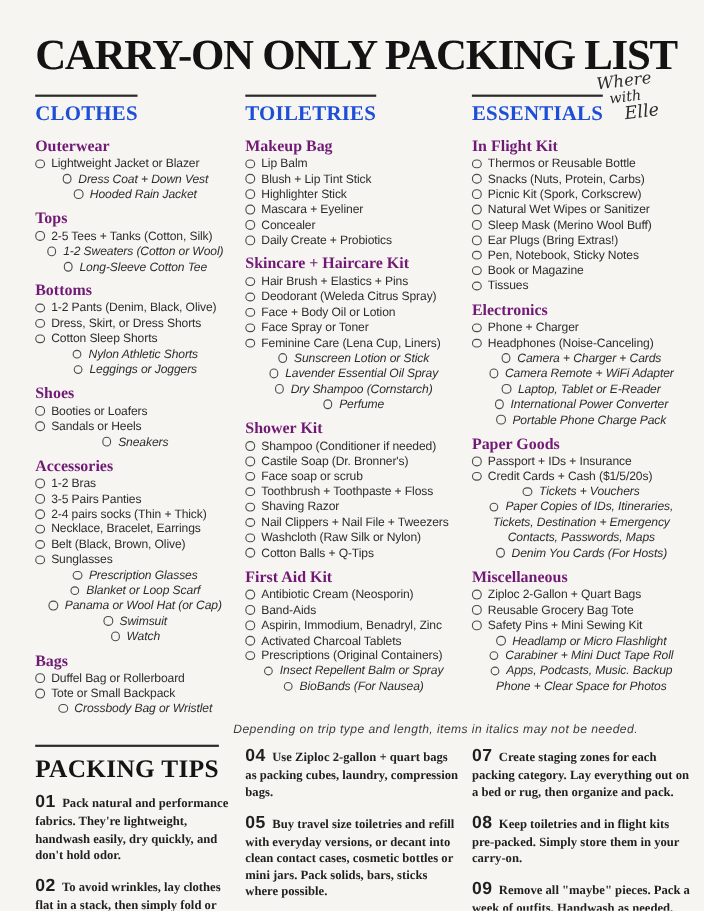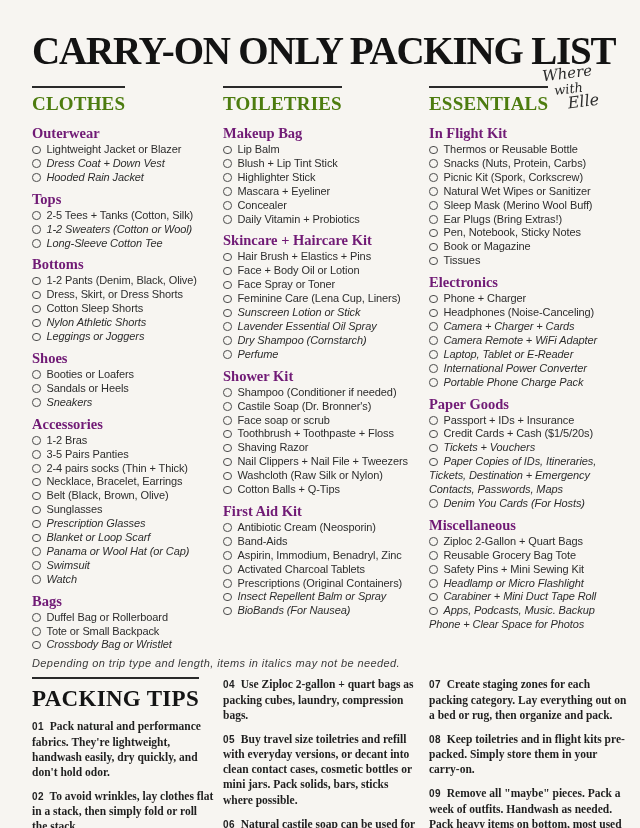--- a/index.html
+++ b/index.html
@@ -43,55 +43,56 @@
   .columns {
     display:grid;
     grid-template-columns:182px 197px 199px;
     column-gap:9px;
   }
   .coltitle {
     font-family:"Liberation Serif", serif;
     font-weight:bold;
     font-size:19px;
     letter-spacing:0.2px;
-    color:#4d7c0f;
+    color:#1d4ed8;
     display:inline-block;
     border-top:2.5px solid #2a2a2a;
     padding-top:5px;
     margin:0 0 4px 0;
   }
   .sec {
     font-family:"Liberation Serif", serif;
     font-weight:bold;
     font-size:14.5px;
     color:#701a75;
     margin:6px 0 1px 0;
   }
   .item {
     font-size:11px;
     line-height:13.9px;
     letter-spacing:-0.1px;
     color:#2d2d2d;
   }
-  .item.it { font-style:italic; }
+  .item.it { font-style:italic;text-align:center; }
   .circle {
     display:inline-block;
     width:8.5px; height:8.5px;
     box-sizing:border-box;
     border:1.3px solid #4c4c4c;
     border-radius:50%;
     margin-right:6px;
     vertical-align:-1px;
     background:transparent;
   }
   .note {
     font-size:11px;
     font-style:italic;
     letter-spacing:0.4px;
     color:#3a3a3a;
+    text-align:right;
     margin:5px 42px 8px 0;
   }
   .tips-grid {
     display:grid;
     grid-template-columns:182px 197px 199px;
     column-gap:9px;
     margin-top:2px;
   }
   .tipstitle {
     font-family:"Liberation Serif", serif;
@@ -108,21 +109,21 @@
     font-family:"Liberation Serif", serif;
     font-weight:bold;
     font-size:11.5px;
     line-height:1.32;
     color:#1f1f1f;
     margin:0 0 9px 0;
   }
   .tipnum {
     font-family:"Liberation Sans", sans-serif;
     font-weight:bold;
-    font-size:10px;
+    font-size:16px;
     letter-spacing:0.4px;
     margin-right:3px;
   }
 </style>
 </head>
 <body>
 
 <div class="page">
 
   <h1 class="title">CARRY-ON ONLY PACKING LIST</h1>
@@ -175,23 +176,24 @@
     </div>
     <div class="col">
       <h2 class="coltitle">TOILETRIES</h2>
       <div id="col-1">
           <h3 class="sec">Makeup Bag</h3>
           <div class="item"><span class="circle"></span><span>Lip Balm</span></div>
           <div class="item"><span class="circle"></span><span>Blush + Lip Tint Stick</span></div>
           <div class="item"><span class="circle"></span><span>Highlighter Stick</span></div>
           <div class="item"><span class="circle"></span><span>Mascara + Eyeliner</span></div>
           <div class="item"><span class="circle"></span><span>Concealer</span></div>
-          <div class="item"><span class="circle"></span><span>Daily Vitamin + Probiotics</span></div>
+          <div class="item"><span class="circle"></span><span>Daily Create + Probiotics</span></div>
           <h3 class="sec">Skincare + Haircare Kit</h3>
           <div class="item"><span class="circle"></span><span>Hair Brush + Elastics + Pins</span></div>
+          <div class="item"><span class="circle"></span><span>Deodorant (Weleda Citrus Spray)</span></div>
           <div class="item"><span class="circle"></span><span>Face + Body Oil or Lotion</span></div>
           <div class="item"><span class="circle"></span><span>Face Spray or Toner</span></div>
           <div class="item"><span class="circle"></span><span>Feminine Care (Lena Cup, Liners)</span></div>
           <div class="item it"><span class="circle"></span><span>Sunscreen Lotion or Stick</span></div>
           <div class="item it"><span class="circle"></span><span>Lavender Essential Oil Spray</span></div>
           <div class="item it"><span class="circle"></span><span>Dry Shampoo (Cornstarch)</span></div>
           <div class="item it"><span class="circle"></span><span>Perfume</span></div>
           <h3 class="sec">Shower Kit</h3>
           <div class="item"><span class="circle"></span><span>Shampoo (Conditioner if needed)</span></div>
           <div class="item"><span class="circle"></span><span>Castile Soap (Dr. Bronner's)</span></div>

